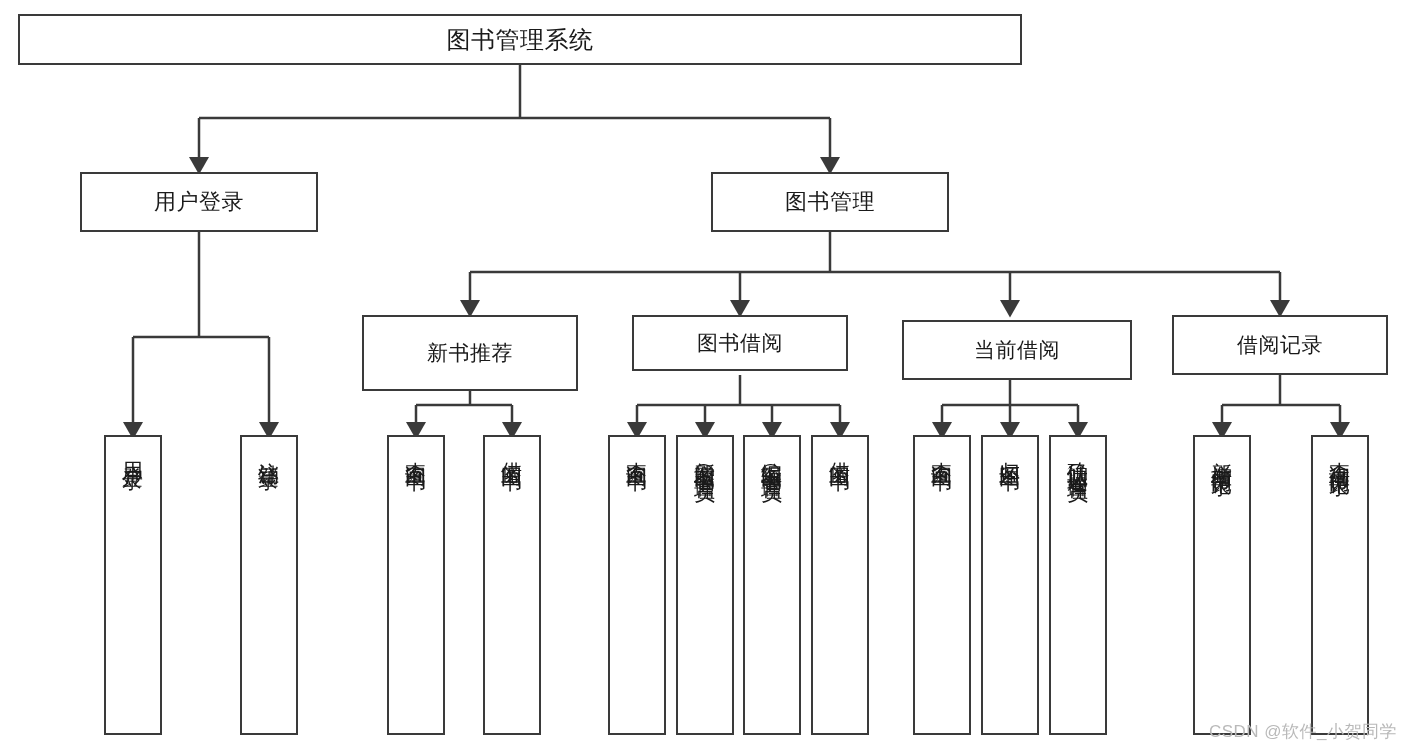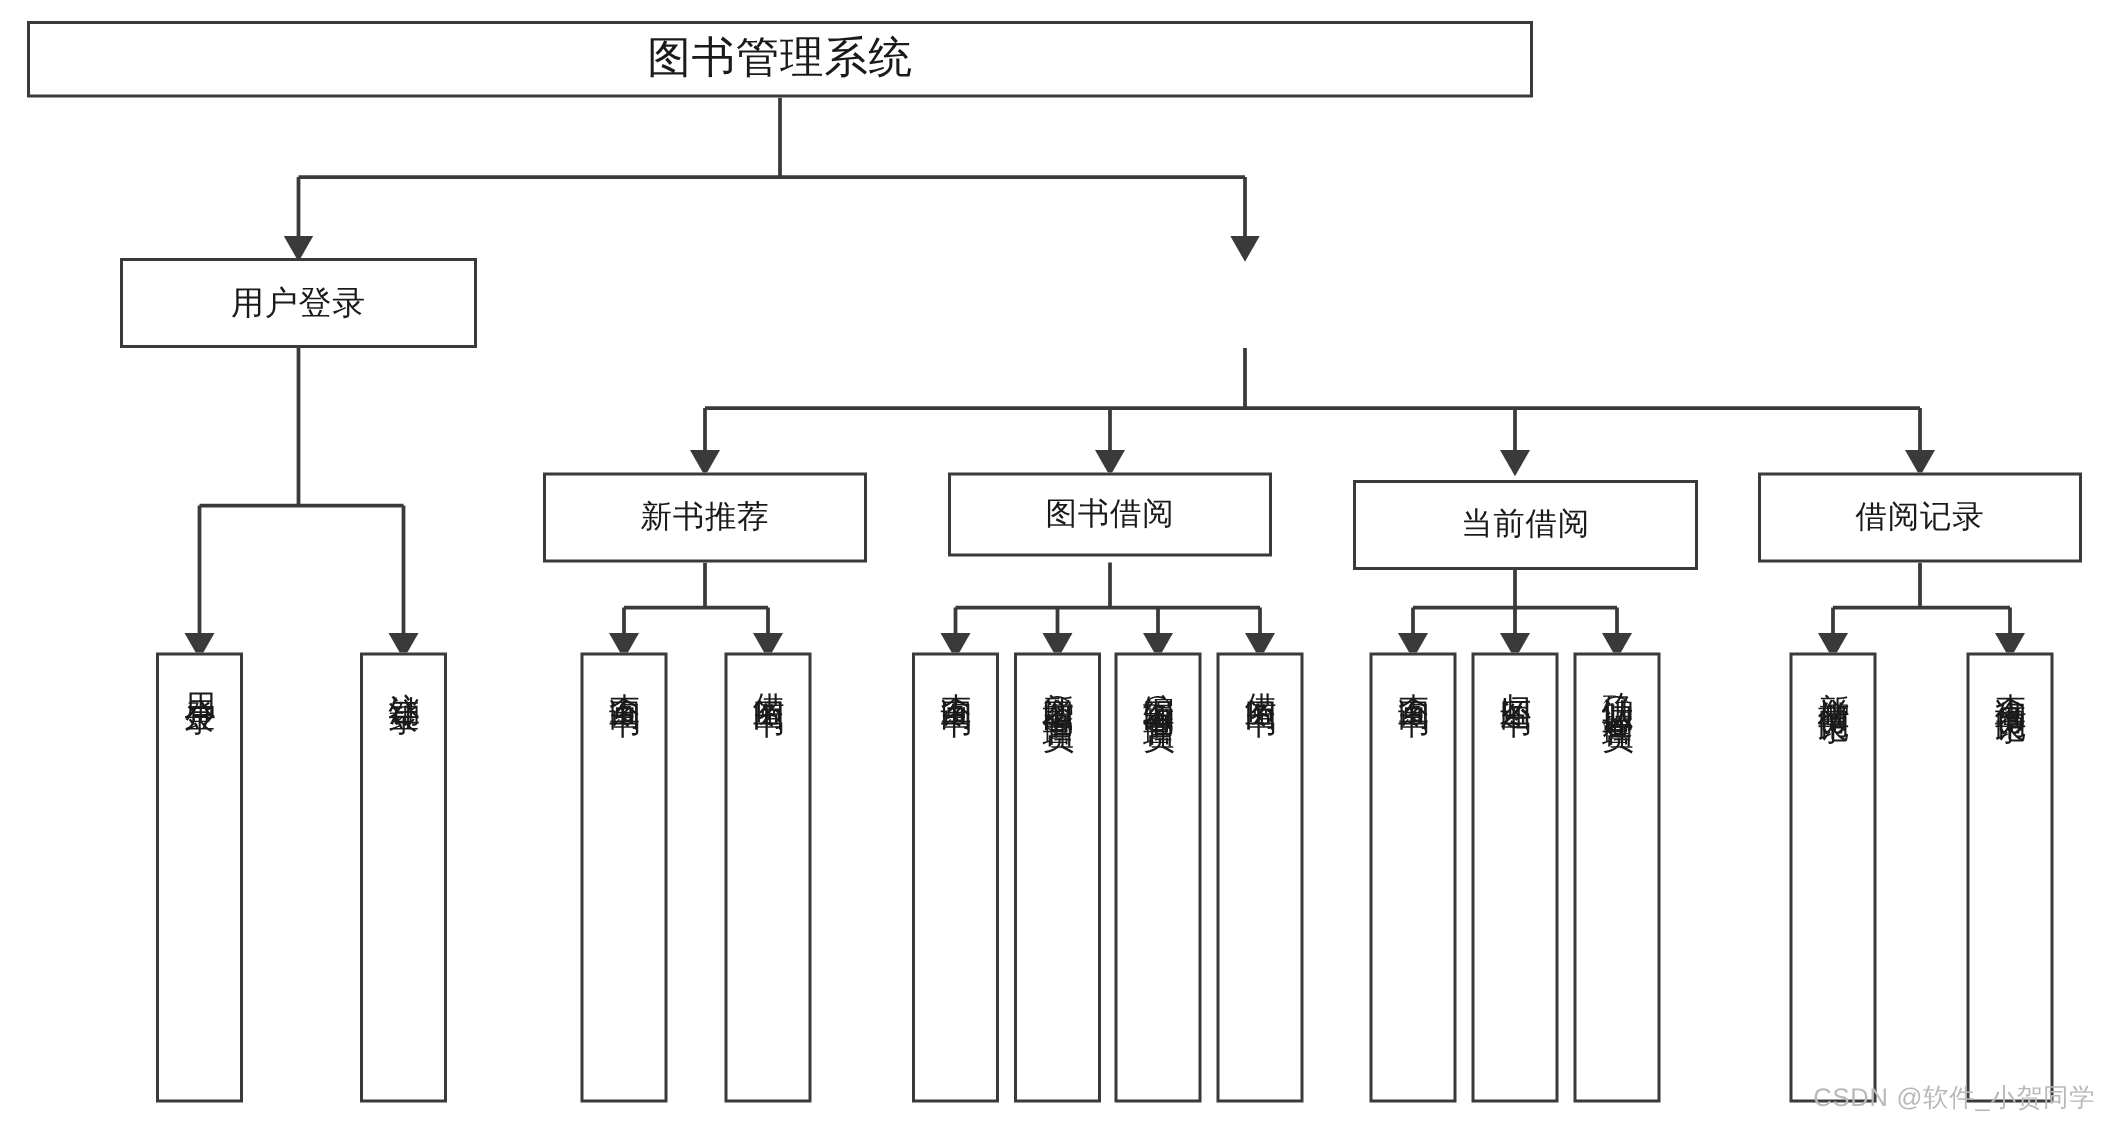--- a/index.html
+++ b/index.html
@@ -22,21 +22,21 @@
     align-items:center;
     justify-content:center;
     text-align:center;
   }
   .node .label{
     color:#1a1a1a;
     line-height:1.15;
     letter-spacing:0.5px;
     white-space:nowrap;
   }
-  .node.root .label{font-size:29px;}
+  .node.root .label{font-size:24px;}
   .node.lvl1 .label{font-size:22px;}
   .node.lvl2 .label{font-size:21px;}
 
   
   .node.leaf{
     align-items:flex-start;
     justify-content:center;
     padding-top:8px;
   }
   .node.leaf .label{
@@ -114,22 +114,25 @@
     </g>
   </svg>
 
   <div class="node root" style="left:18px;top:14px;width:1004px;height:51px;">
     <span class="label">图书管理系统</span>
   </div>
 
   <div class="node lvl1" style="left:80px;top:172px;width:238px;height:60px;">
     <span class="label">用户登录</span>
   </div>
+  <div class="node lvl1" style="left:711px;top:172px;width:238px;height:60px;">
+    <span class="label">图书管理</span>
+  </div>
 
-  <div class="node lvl2" style="left:362px;top:315px;width:216px;height:60px;">
+  <div class="node lvl2" style="left:362px;top:315px;width:216px;height:76px;">
     <span class="label">新书推荐</span>
   </div>
   <div class="node lvl2" style="left:632px;top:315px;width:216px;height:56px;">
     <span class="label">图书借阅</span>
   </div>
   <div class="node lvl2" style="left:902px;top:320px;width:230px;height:60px;">
     <span class="label">当前借阅</span>
   </div>
   <div class="node lvl2" style="left:1172px;top:315px;width:216px;height:60px;">
     <span class="label">借阅记录</span>

